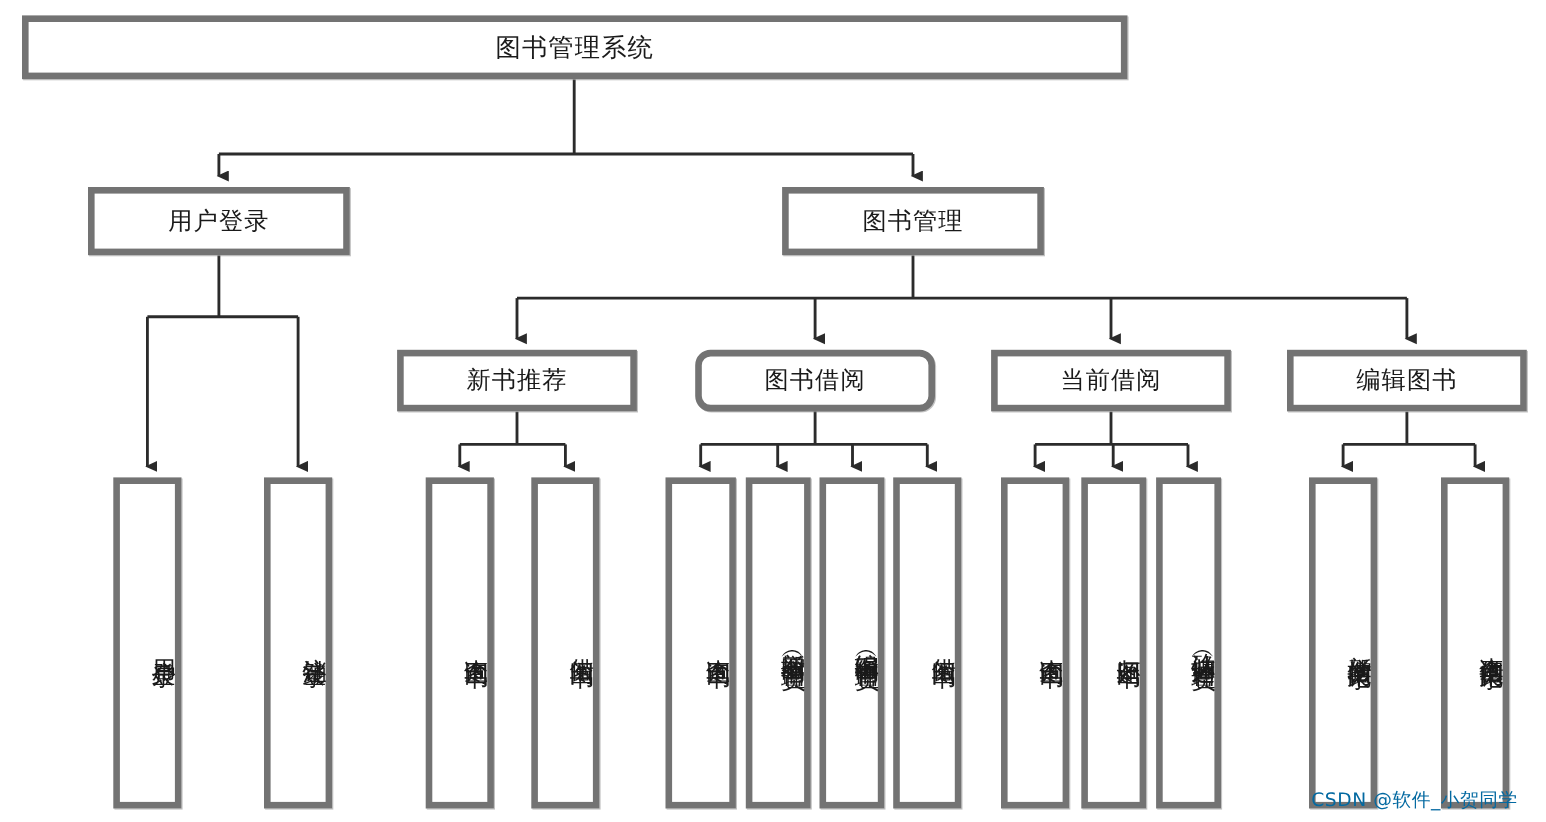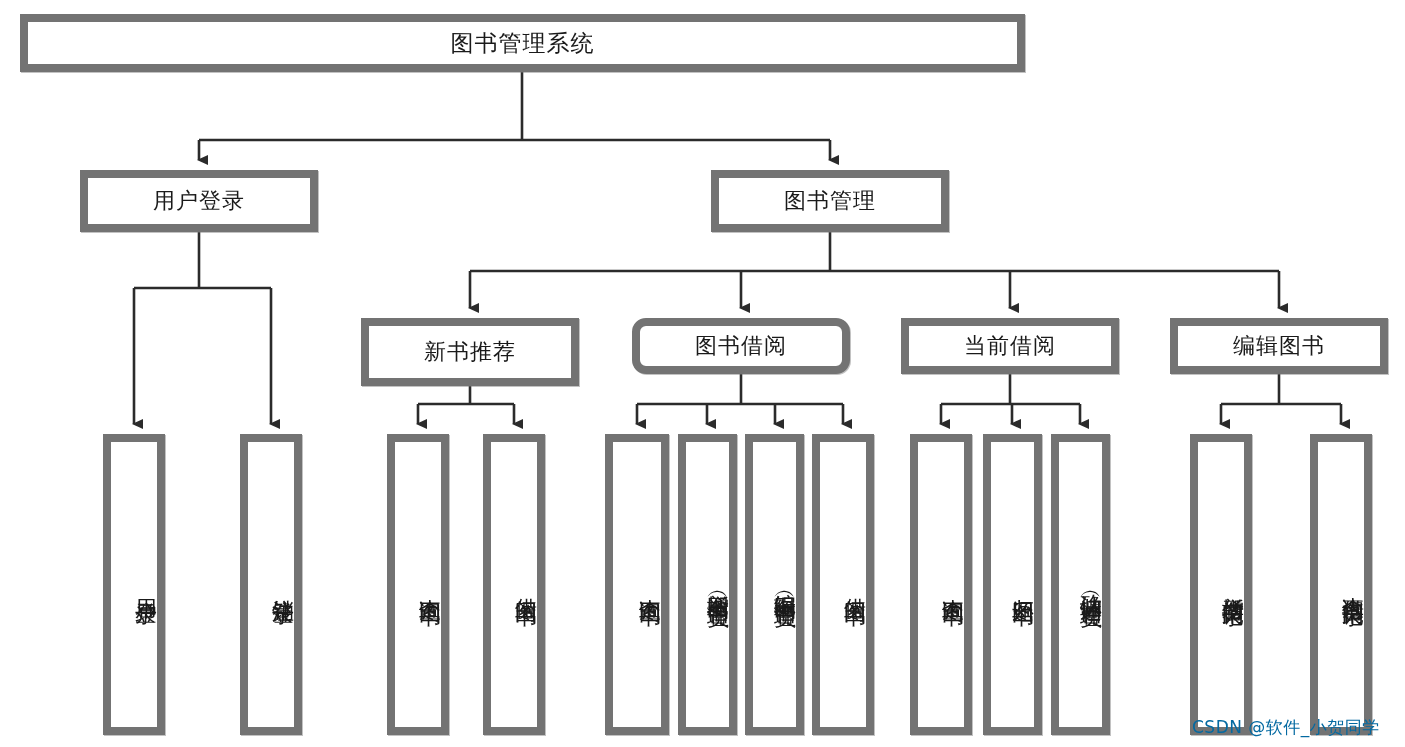--- a/index.html
+++ b/index.html
@@ -21,21 +21,21 @@
     position: absolute;
     left: 0;
     top: 0;
     width: 1405px;
     height: 747px;
     pointer-events: none;
   }
   .node {
     position: absolute;
     box-sizing: border-box;
-    border: 8px solid #737373;
+    border: 6px solid #737373;
     background: #ffffff;
     display: flex;
     align-items: center;
     justify-content: center;
     color: #1a1a1a;
     box-shadow: 1px 1px 0 rgba(120,120,120,0.45);
   }
   .node.h {
     font-size: 22px;
     letter-spacing: 1px;
@@ -127,21 +127,21 @@
     <span>图书管理系统</span>
   </div>
 
   <div class="node h" style="left: 80px; top: 170px; width: 238px; height: 62px;">
     <span>用户登录</span>
   </div>
   <div class="node h" style="left: 711px; top: 170px; width: 238px; height: 62px;">
     <span>图书管理</span>
   </div>
 
-  <div class="node h" style="left: 361px; top: 318px; width: 218px; height: 68px;">
+  <div class="node h" style="left: 361px; top: 318px; width: 218px; height: 56px;">
     <span>新书推荐</span>
   </div>
   <div class="node h" style="left: 632px; top: 318px; width: 218px; height: 56px; border-radius: 14px;">
     <span>图书借阅</span>
   </div>
   <div class="node h" style="left: 901px; top: 318px; width: 218px; height: 56px;">
     <span>当前借阅</span>
   </div>
   <div class="node h" style="left: 1170px; top: 318px; width: 218px; height: 56px;">
     <span>编辑图书</span>

